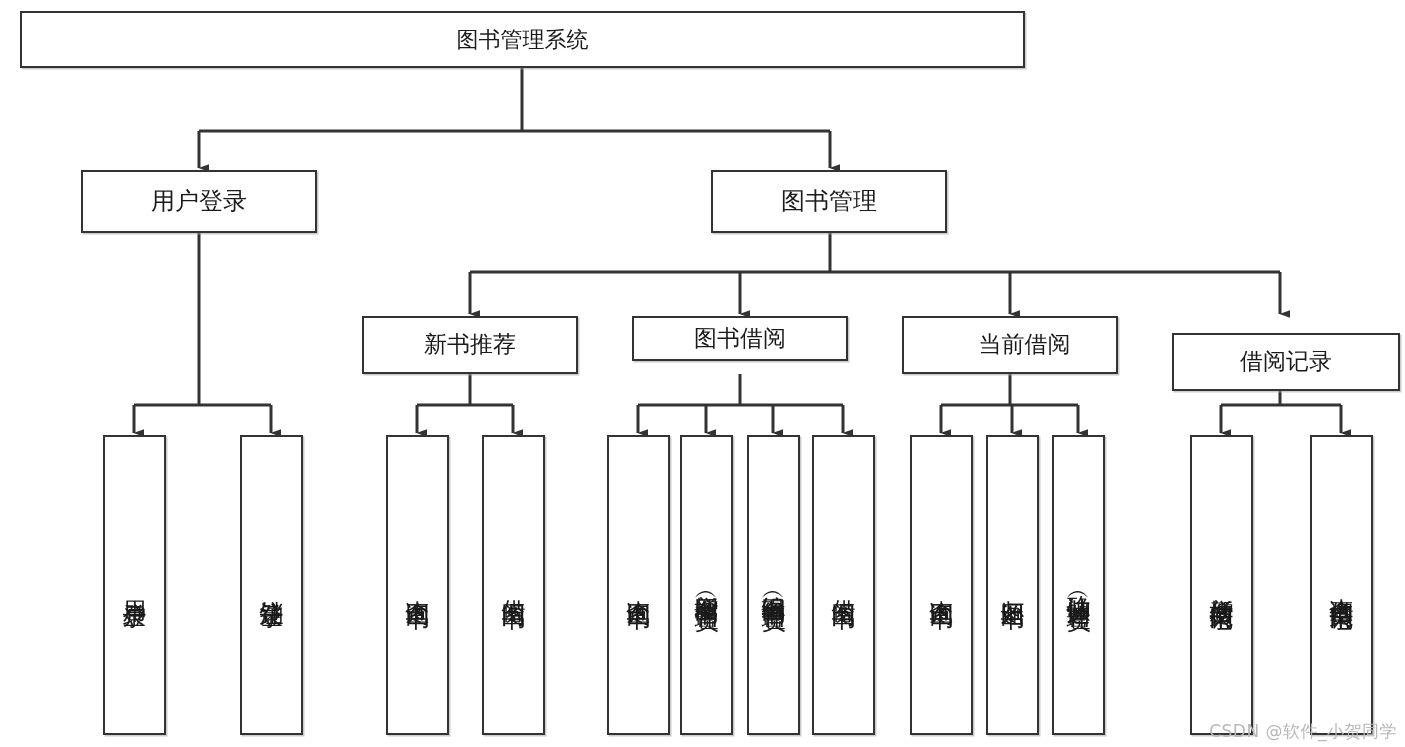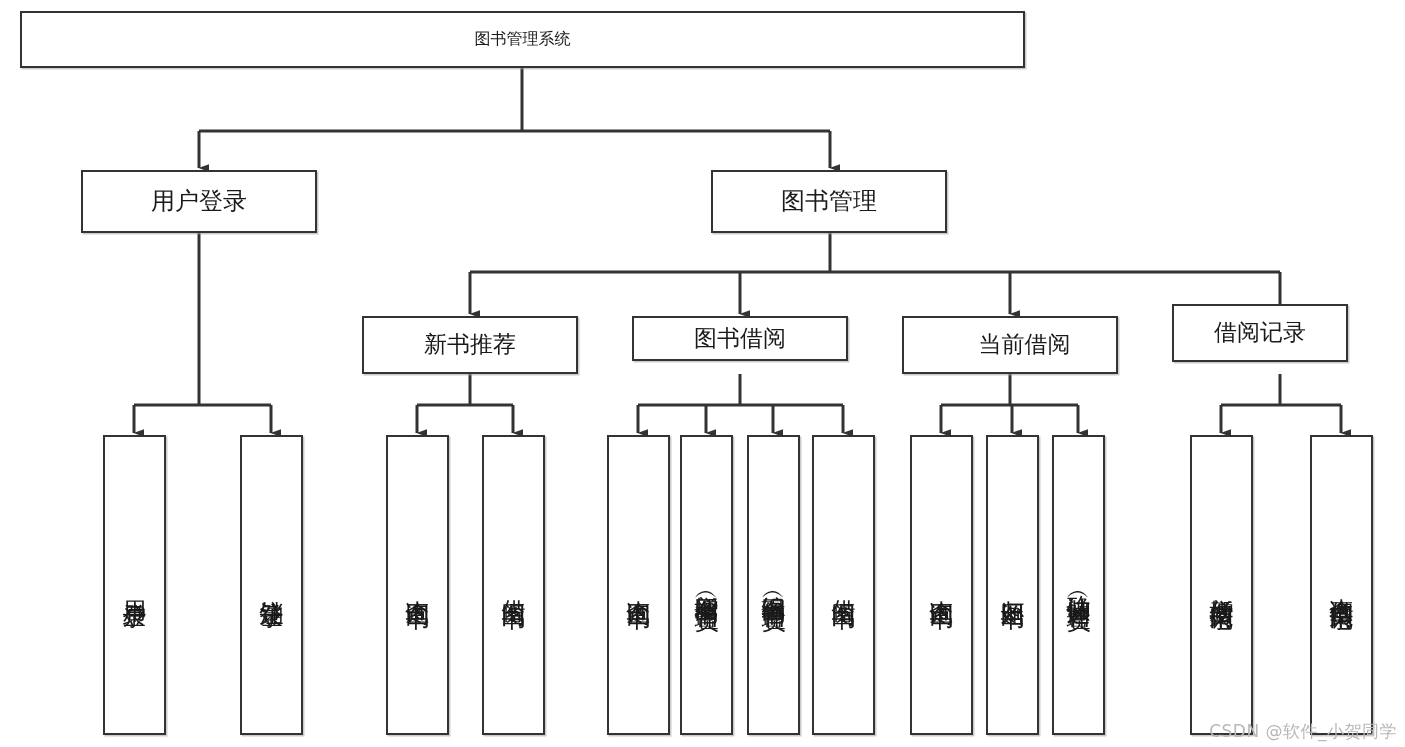--- a/index.html
+++ b/index.html
@@ -34,21 +34,21 @@
     align-items: center;
     justify-content: center;
     box-shadow: 1.5px 1.5px 0 rgba(160,160,160,0.55);
   }
   .node .label {
     color: #1a1a1a;
     text-align: center;
     line-height: 1.18;
     white-space: nowrap;
   }
-  .node.root .label { font-size: 16px; }
+  .node.root .label { font-size: 22px; }
   .node.lvl2 .label { font-size: 24px; }
   .node.lvl3 .label { font-size: 23px; }
   .node.leaf {
     align-items: center;
     justify-content: center;
   }
   .node.leaf .label {
     font-size: 24px;
     writing-mode: vertical-rl;
     text-orientation: upright;
@@ -136,21 +136,21 @@
 
   <div class="node lvl2" style="left:711px; top:170px; width:236px; height:63px;">
     <span class="label">图书管理</span>
   </div>
   <div class="node lvl3" style="left:632px; top:316px; width:216px; height:45px;">
     <span class="label">图书借阅</span>
   </div>
   <div class="node lvl3" style="left:902px; top:316px; width:216px; height:58px;padding-left:29px;">
     <span class="label">当前借阅</span>
   </div>
-  <div class="node lvl3" style="left:1172px; top:304px; width:176px; height:58px;font-family:Liberation Serif, serif;">
+  <div class="node lvl3" style="left:1172px; top:333px; width:228px; height:58px;font-family:Liberation Serif, serif;">
     <span class="label">借阅记录</span>
   </div>
 
   <div class="node leaf" style="left:103px; top:435px; width:63px; height:300px;">
     <span class="label">用户登录</span>
   </div>
   <div class="node leaf" style="left:240px; top:435px; width:63px; height:300px;">
     <span class="label">注销登录</span>
   </div>
   <div class="node leaf" style="left:386px; top:435px; width:63px; height:300px;">

